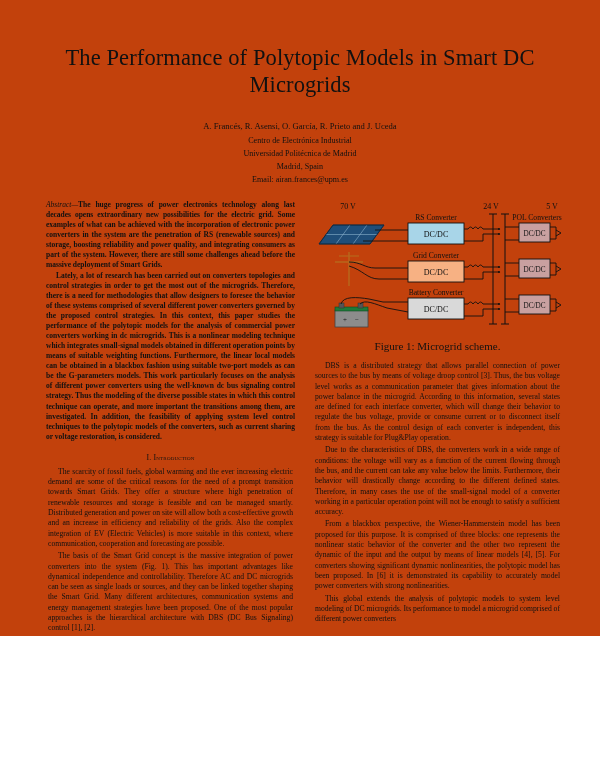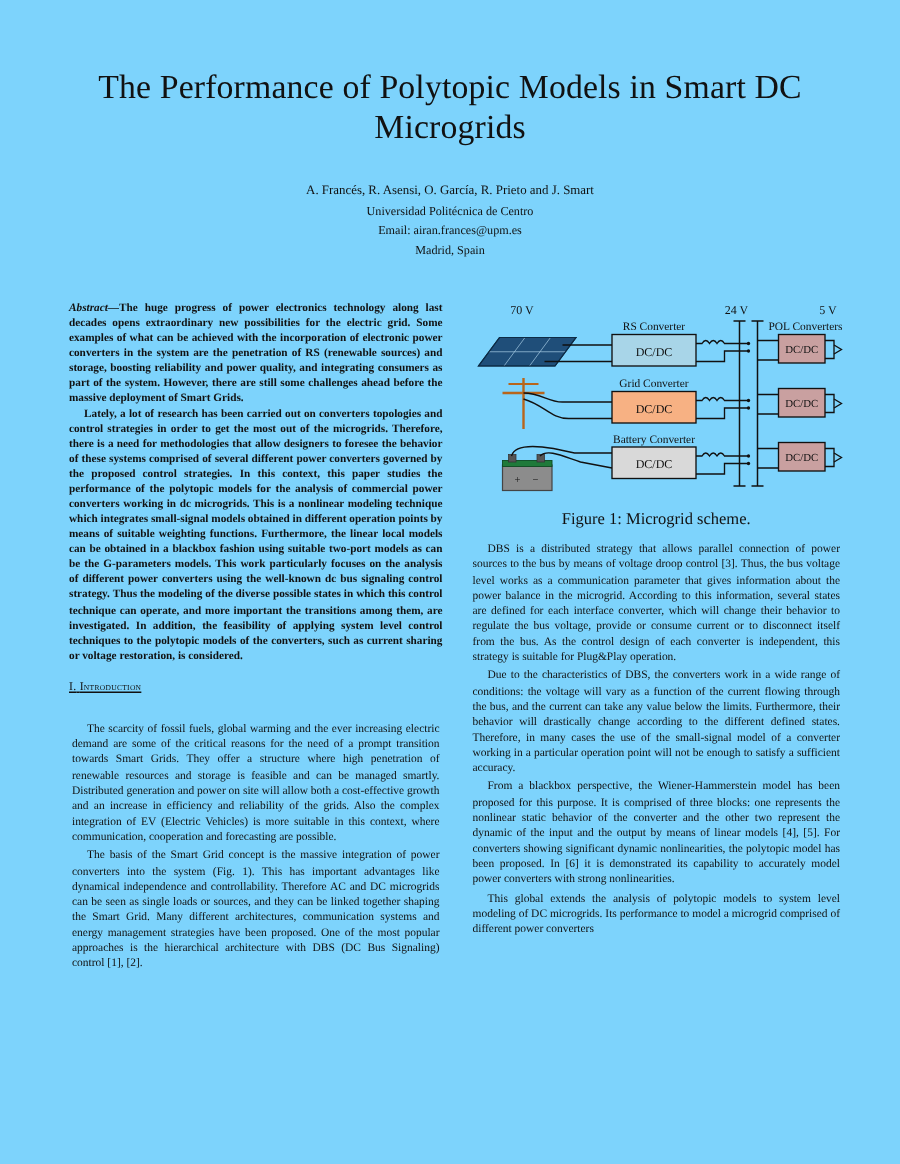--- a/index.html
+++ b/index.html
@@ -10,22 +10,22 @@
   body {
     width: 600px;
     height: 776px;
     overflow: hidden;
     font-family: "Liberation Serif", "DejaVu Serif", serif;
     color: #111111;
   }
   .page {
     position: relative;
     width: 600px;
-    height: 776px;
-    background: #7dd3fc;
+    height: 636px;
+    background: #c2410c;
     box-sizing: border-box;
   }
 
   
   .title-block {
     padding: 44px 52px 0 52px;
     text-align: center;
   }
   .paper-title {
     font-size: 22.5px;
@@ -72,28 +72,28 @@
     margin: 0;
     font-size: 7.5px;
     line-height: 1.345;
     text-align: justify;
     font-weight: bold;
     text-indent: 10px;
   }
   p.abs.first { text-indent: 0; }
   .abs-label {
     font-style: italic;
-    font-weight: bold;
+    font-weight: normal;
   }
   .section-head {
+    text-align: center;
     font-size: 7.8px;
-    margin: 11px 0 19px 0;
+    margin: 11px 0 5px 0;
     font-variant: small-caps;
     letter-spacing: 0.2px;
-    text-decoration: underline;
   }
   .section-head .num { }
 
   
   .figure {
     margin: 0 0 6px 0;
   }
   .fig-caption {
     text-align: center;
     font-size: 11px;
@@ -102,24 +102,25 @@
   }
   svg.scheme { display: block; }
 </style>
 </head>
 <body>
 
 <div class="page">
 
   <div class="title-block">
     <h1 class="paper-title">The Performance of Polytopic Models in Smart DC Microgrids</h1>
-    <div class="authors">A. Francés, R. Asensi, O. García, R. Prieto and J. Smart</div>
-    <div class="affil-line">Universidad Politécnica de Centro</div>
+    <div class="authors">A. Francés, R. Asensi, O. García, R. Prieto and J. Uceda</div>
+    <div class="affil-line">Centro de Electrónica Industrial</div>
+    <div class="affil-line">Universidad Politécnica de Madrid</div>
+    <div class="affil-line">Madrid, Spain</div>
     <div class="affil-line">Email: airan.frances@upm.es</div>
-    <div class="affil-line">Madrid, Spain</div>
   </div>
 
   <div class="columns">
 
     <div class="col">
 
       <p class="abs first"><span class="abs-label">Abstract—</span><span>The huge progress of power electronics technology along last decades opens extraordinary new possibilities for the electric grid. Some examples of what can be achieved with the incorporation of electronic power converters in the system are the penetration of RS (renewable sources) and storage, boosting reliability and power quality, and integrating consumers as part of the system. However, there are still some challenges ahead before the massive deployment of Smart Grids.</span></p>
 
       <p class="abs">Lately, a lot of research has been carried out on converters topologies and control strategies in order to get the most out of the microgrids. Therefore, there is a need for methodologies that allow designers to foresee the behavior of these systems comprised of several different power converters governed by the proposed control strategies. In this context, this paper studies the performance of the polytopic models for the analysis of commercial power converters working in dc microgrids. This is a nonlinear modeling technique which integrates small-signal models obtained in different operation points by means of suitable weighting functions. Furthermore, the linear local models can be obtained in a blackbox fashion using suitable two-port models as can be the G-parameters models. This work particularly focuses on the analysis of different power converters using the well-known dc bus signaling control strategy. Thus the modeling of the diverse possible states in which this control technique can operate, and more important the transitions among them, are investigated. In addition, the feasibility of applying system level control techniques to the polytopic models of the converters, such as current sharing or voltage restoration, is considered.</p>
 

